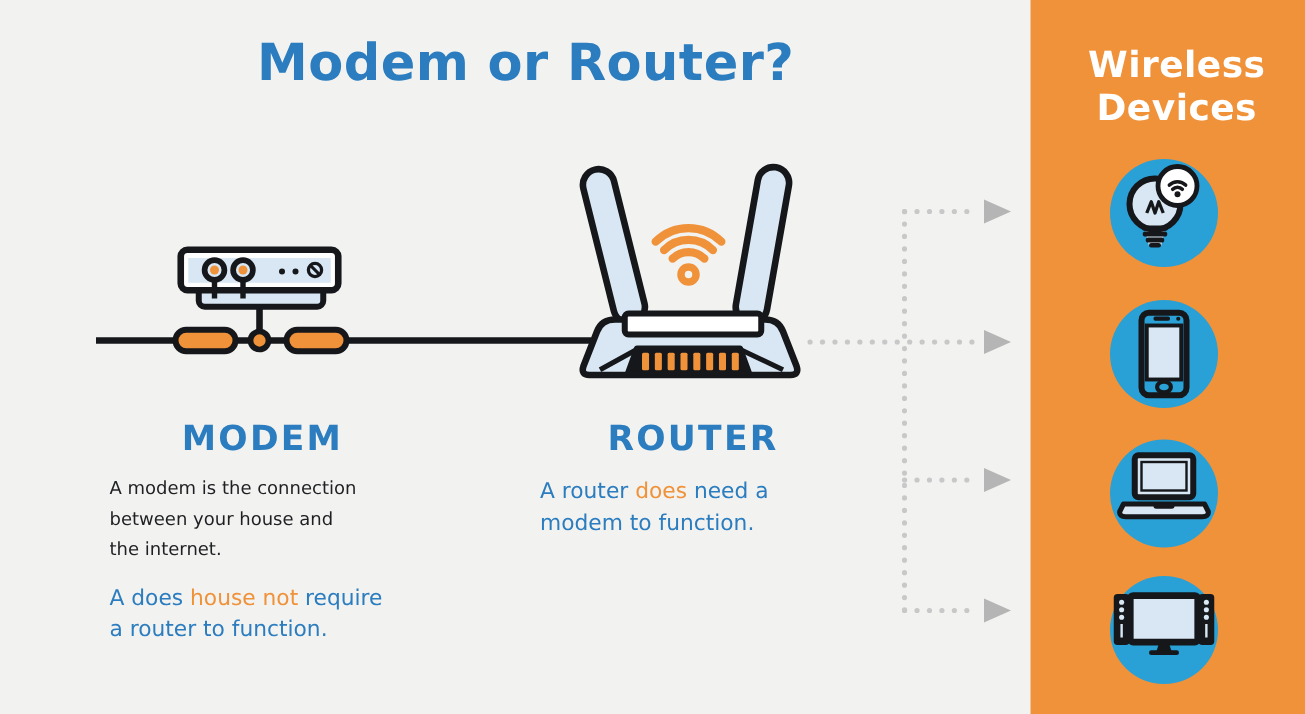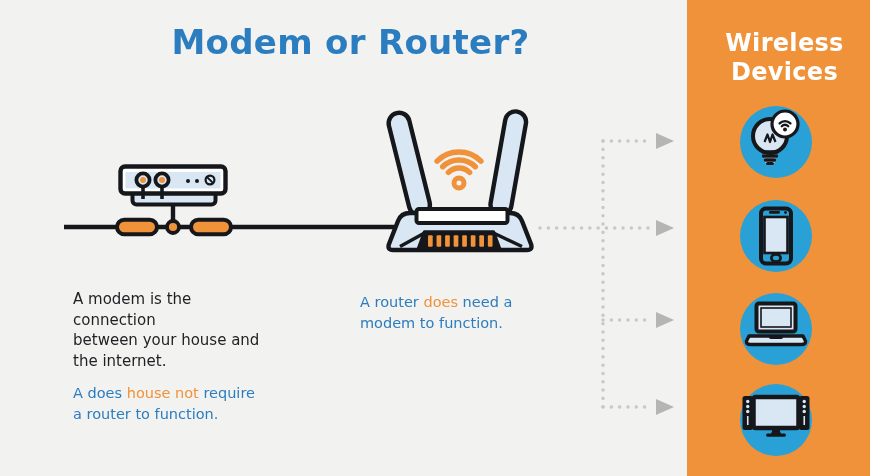--- a/index.html
+++ b/index.html
@@ -14,21 +14,21 @@
     position:absolute;left:0;top:22px;width:701px;margin:0;
     text-align:center;font-size:34px;font-weight:bold;color:var(--blue);
     letter-spacing:.3px;
   }
   svg.diagram{position:absolute;left:0;top:0;}
   .col{position:absolute;}
   .col h2{margin:0;text-align:center;font-size:23px;font-weight:bold;
     letter-spacing:1.5px;color:var(--blue);}
   .modem-col{left:73px;top:280px;width:204px;}
   .router-col{left:360px;top:280px;width:204px;}
-  .col .body{margin:9px 0 0;font-size:15px;line-height:20.5px;color:var(--body);
+  .col .body{margin:9px 0 0;font-size:12px;line-height:20.5px;color:var(--body);
     white-space:pre-line;}
   .col .note{margin:12px 0 0;font-size:14.5px;line-height:21px;font-weight:normal;
     color:var(--blue);white-space:pre-line;}
   .note .hl{color:var(--orange);}
   .panel{position:absolute;left:687px;top:0;width:183px;height:476px;
     background:var(--orange);padding-left:12px;}
   .panel h2{margin:0;position:absolute;top:29px;left:0;width:100%;
     text-align:center;font-size:24px;line-height:29px;font-weight:bold;
     color:#ffffff;white-space:pre-line;letter-spacing:.3px;}
   .device{position:absolute;left:49px;width:80px;height:80px;}
@@ -103,28 +103,30 @@
         <rect x="453.65" y="235.2" width="4.7" height="11.6" rx="1"></rect>
         <rect x="462.2" y="235.2" width="4.7" height="11.6" rx="1"></rect>
         <rect x="470.75" y="235.2" width="4.7" height="11.6" rx="1"></rect>
         <rect x="479.3" y="235.2" width="4.7" height="11.6" rx="1"></rect>
         <rect x="487.85" y="235.2" width="4.7" height="11.6" rx="1"></rect>
       </g>
     </g>
   </svg>
 
   <div class="col modem-col">
+    <h2>MODEM</h2>
     <p class="body">A modem is the connection
 between your house and
 the internet.</p>
     <p class="note"><span>A does </span><span class="hl">house not</span><span> require
 a router to function.</span></p>
   </div>
 
   <div class="col router-col">
+    <h2>ROUTER</h2>
     <p class="note"><span>A router </span><span class="hl">does</span><span> need a
 modem to function.</span></p>
   </div>
 
   <aside class="panel">
     <h2>Wireless
 Devices</h2>
 
     <div class="device d1">
       <svg width="80" height="80" viewBox="0 0 80 80">

